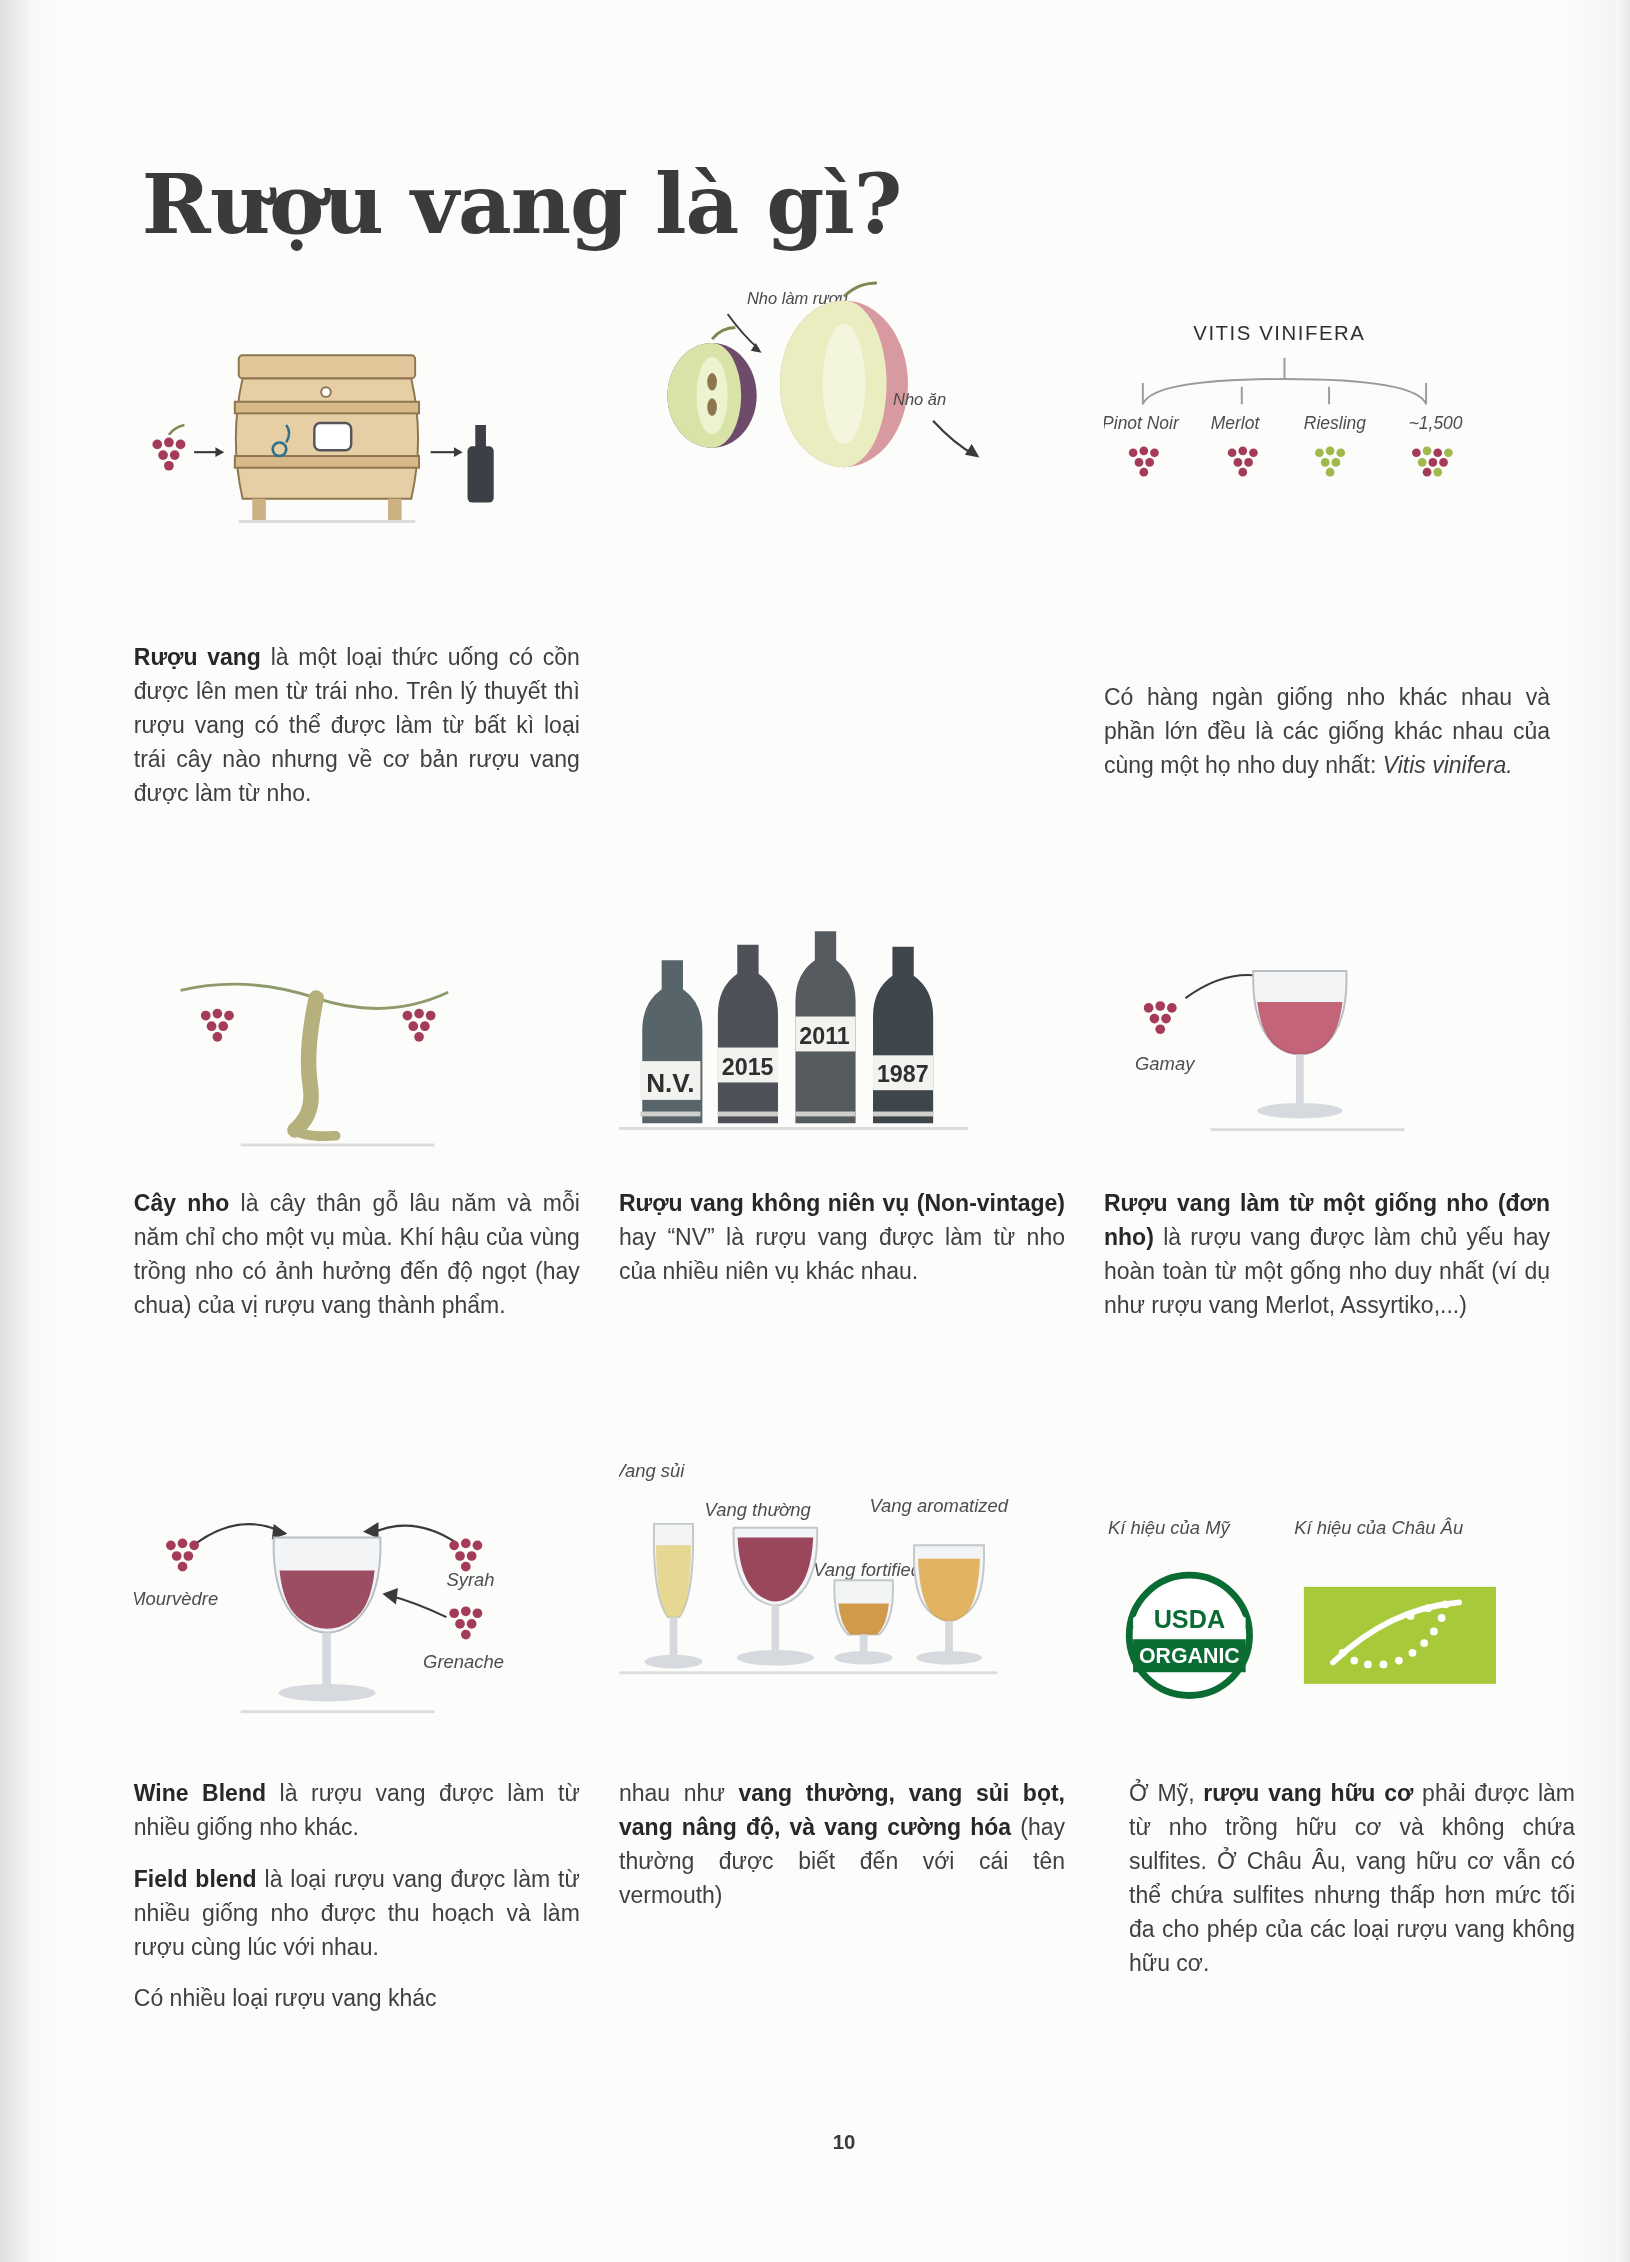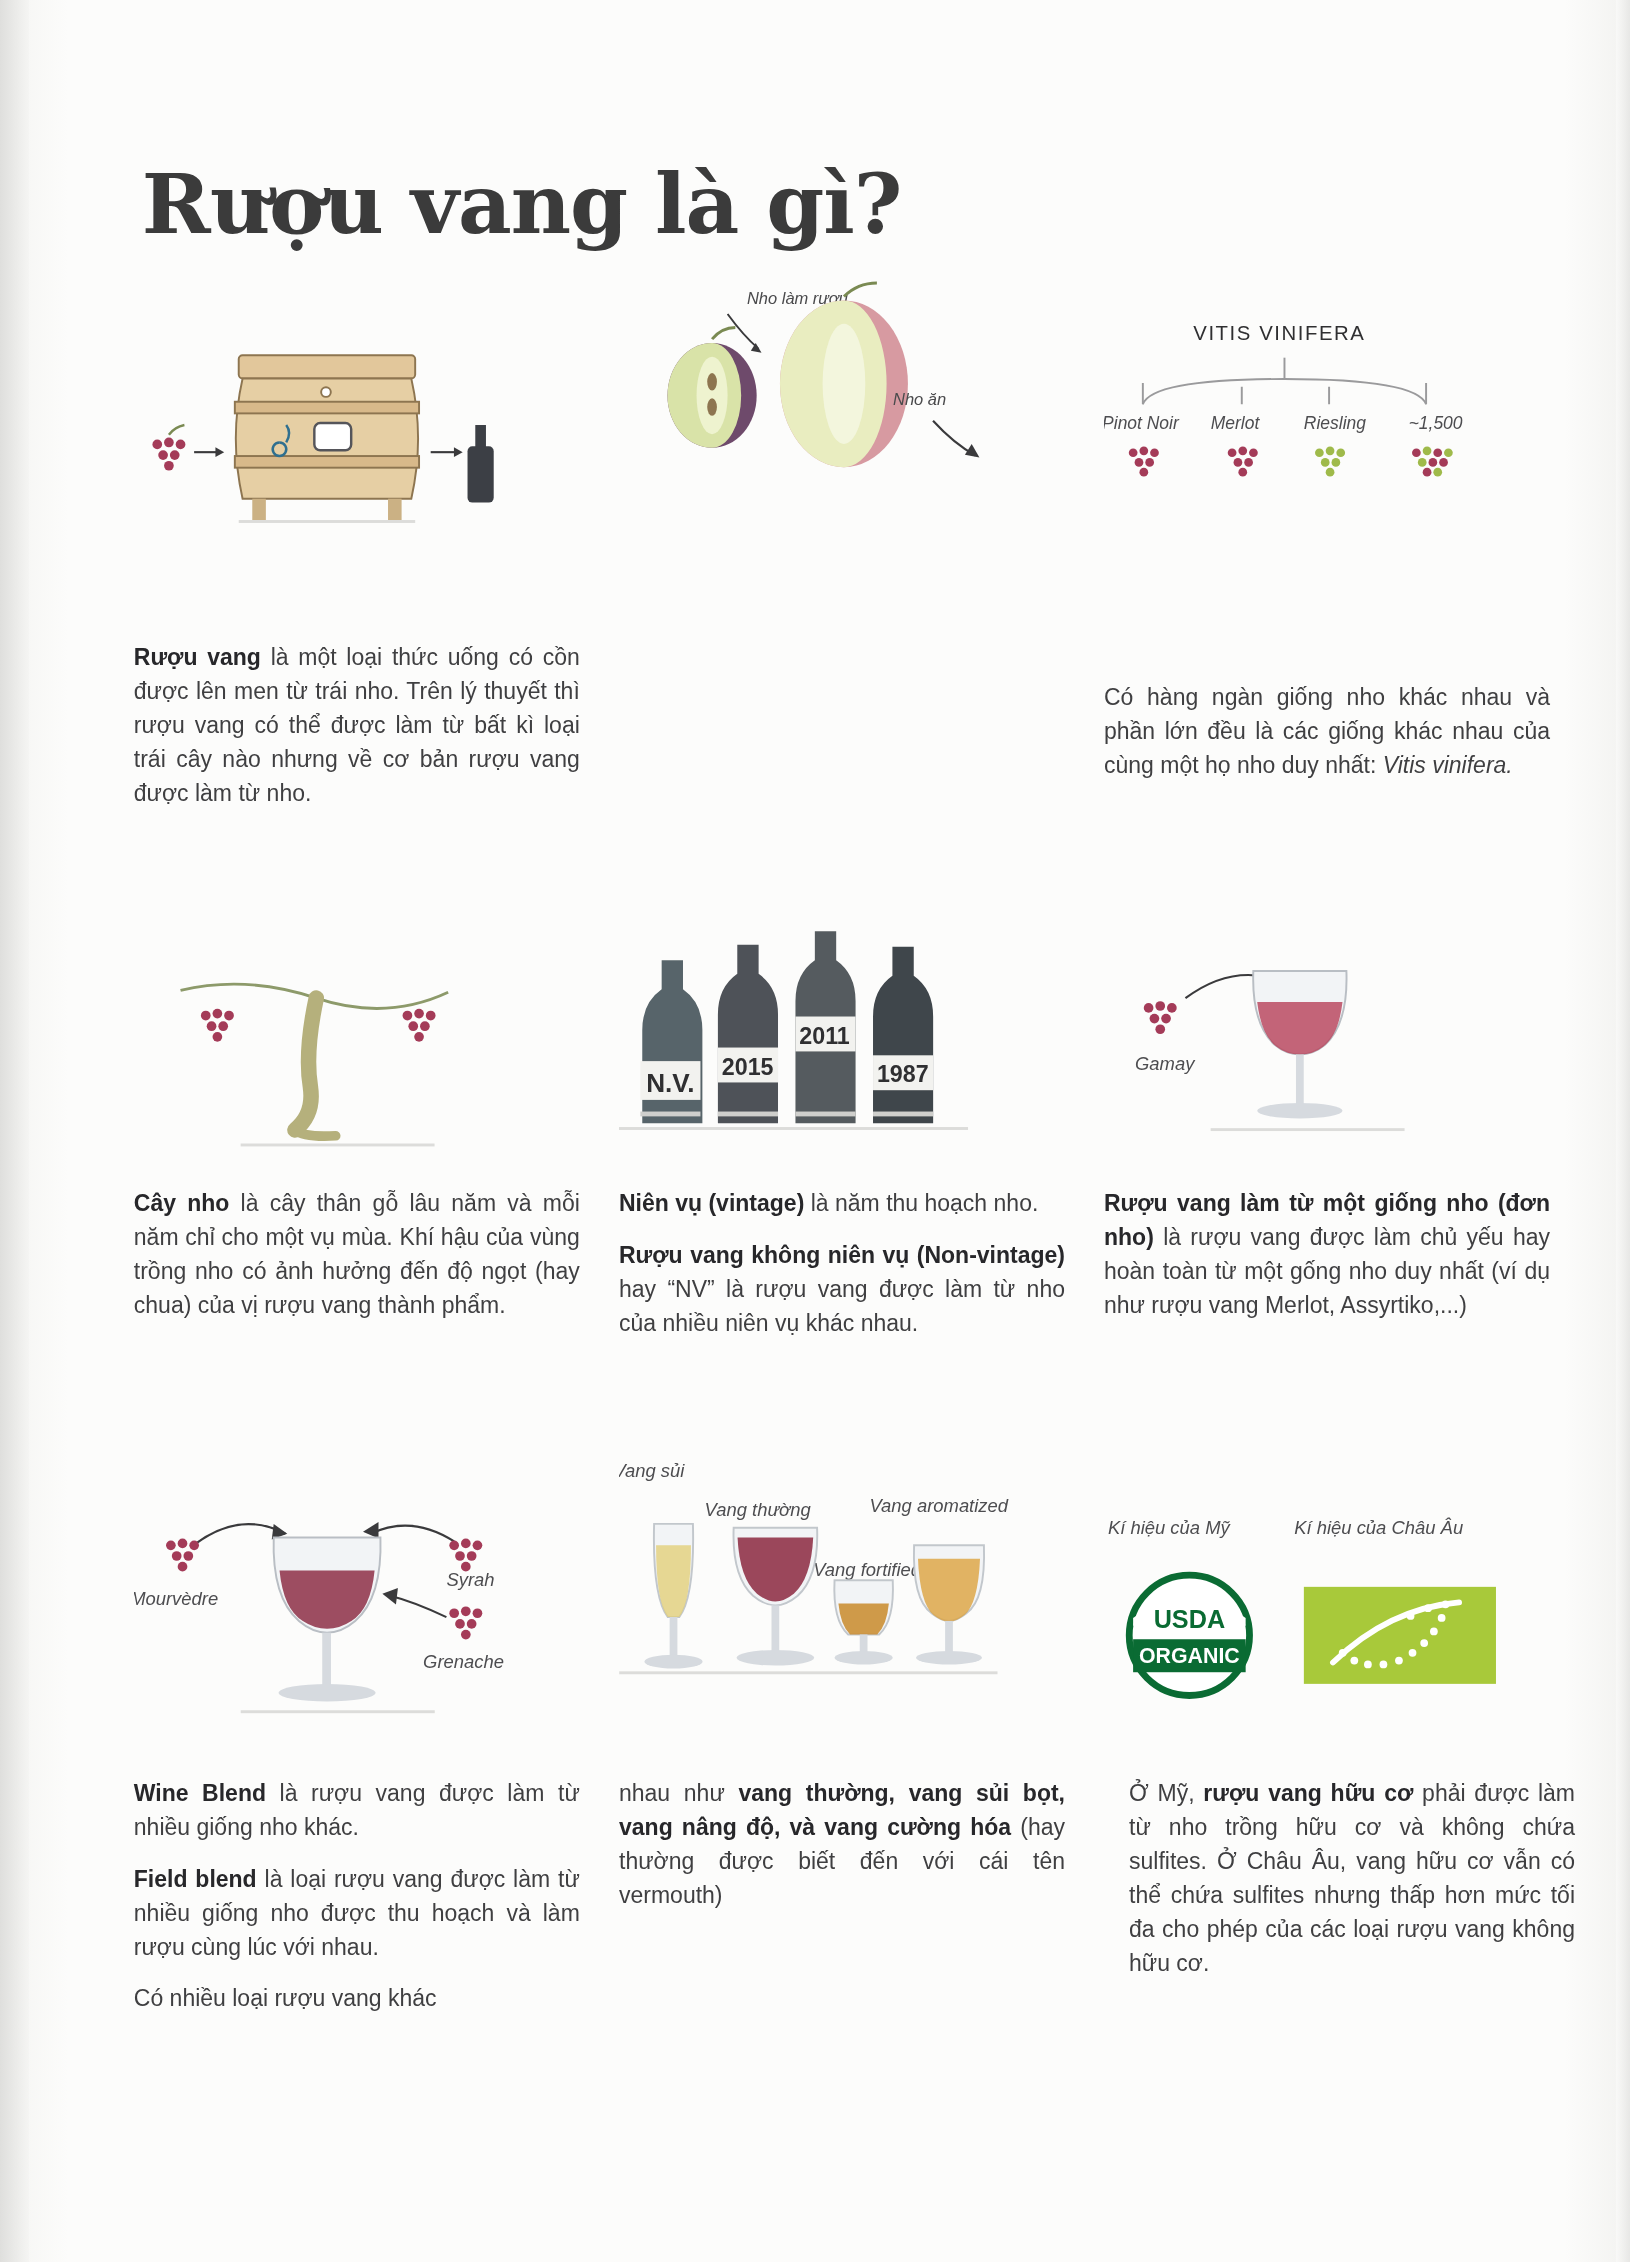--- a/index.html
+++ b/index.html
@@ -319,24 +319,20 @@
       <rect x="110" y="196" width="200" height="3" fill="#dcdcda"></rect>
     </svg>
   </div>
 
   <p class="body-text col c1" style="top:1186px;">
     <b>Cây nho</b>
     <span> là cây thân gỗ lâu năm và mỗi năm chỉ cho một vụ mùa. Khí hậu của vùng trồng nho có ảnh hưởng đến độ ngọt (hay chua) của vị rượu vang thành phẩm.</span>
   </p>
 
   <div class="col c2" style="top:1186px;">
-    <p class="body-text">
-      <b>Niên vụ (vintage)</b>
-      <span> là năm thu hoạch nho.</span>
-    </p>
     <p class="body-text">
       <b>Rượu vang không niên vụ (Non-vintage)</b>
       <span> hay “NV” là rượu vang được làm từ nho của nhiều niên vụ khác nhau.</span>
     </p>
   </div>
 
   <p class="body-text col c3" style="top:1186px;">
     <b>Rượu vang làm từ một giống nho (đơn nho)</b>
     <span> là rượu vang được làm chủ yếu hay hoàn toàn từ một gống nho duy nhất (ví dụ như rượu vang Merlot, Assyrtiko,...)</span>
   </p>
@@ -479,15 +475,16 @@
   </div>
 
   <p class="body-text col c2" style="top:1776px;">
     <span>nhau như </span><b>vang thường, vang sủi bọt, vang nâng độ, và vang cường hóa</b><span> (hay thường được biết đến với cái tên vermouth)</span>
   </p>
 
   <p class="body-text col c3" style="top:1776px;margin-left:25px;">
     <span>Ở Mỹ, </span><b>rượu vang hữu cơ</b><span> phải được làm từ nho trồng hữu cơ và không chứa sulfites. Ở Châu Âu, vang hữu cơ vẫn có thể chứa sulfites nhưng thấp hơn mức tối đa cho phép của các loại rượu vang không hữu cơ.</span>
   </p>
 
+  <div class="page-num">10</div>
 
 </div>
 
 
 </body></html>

